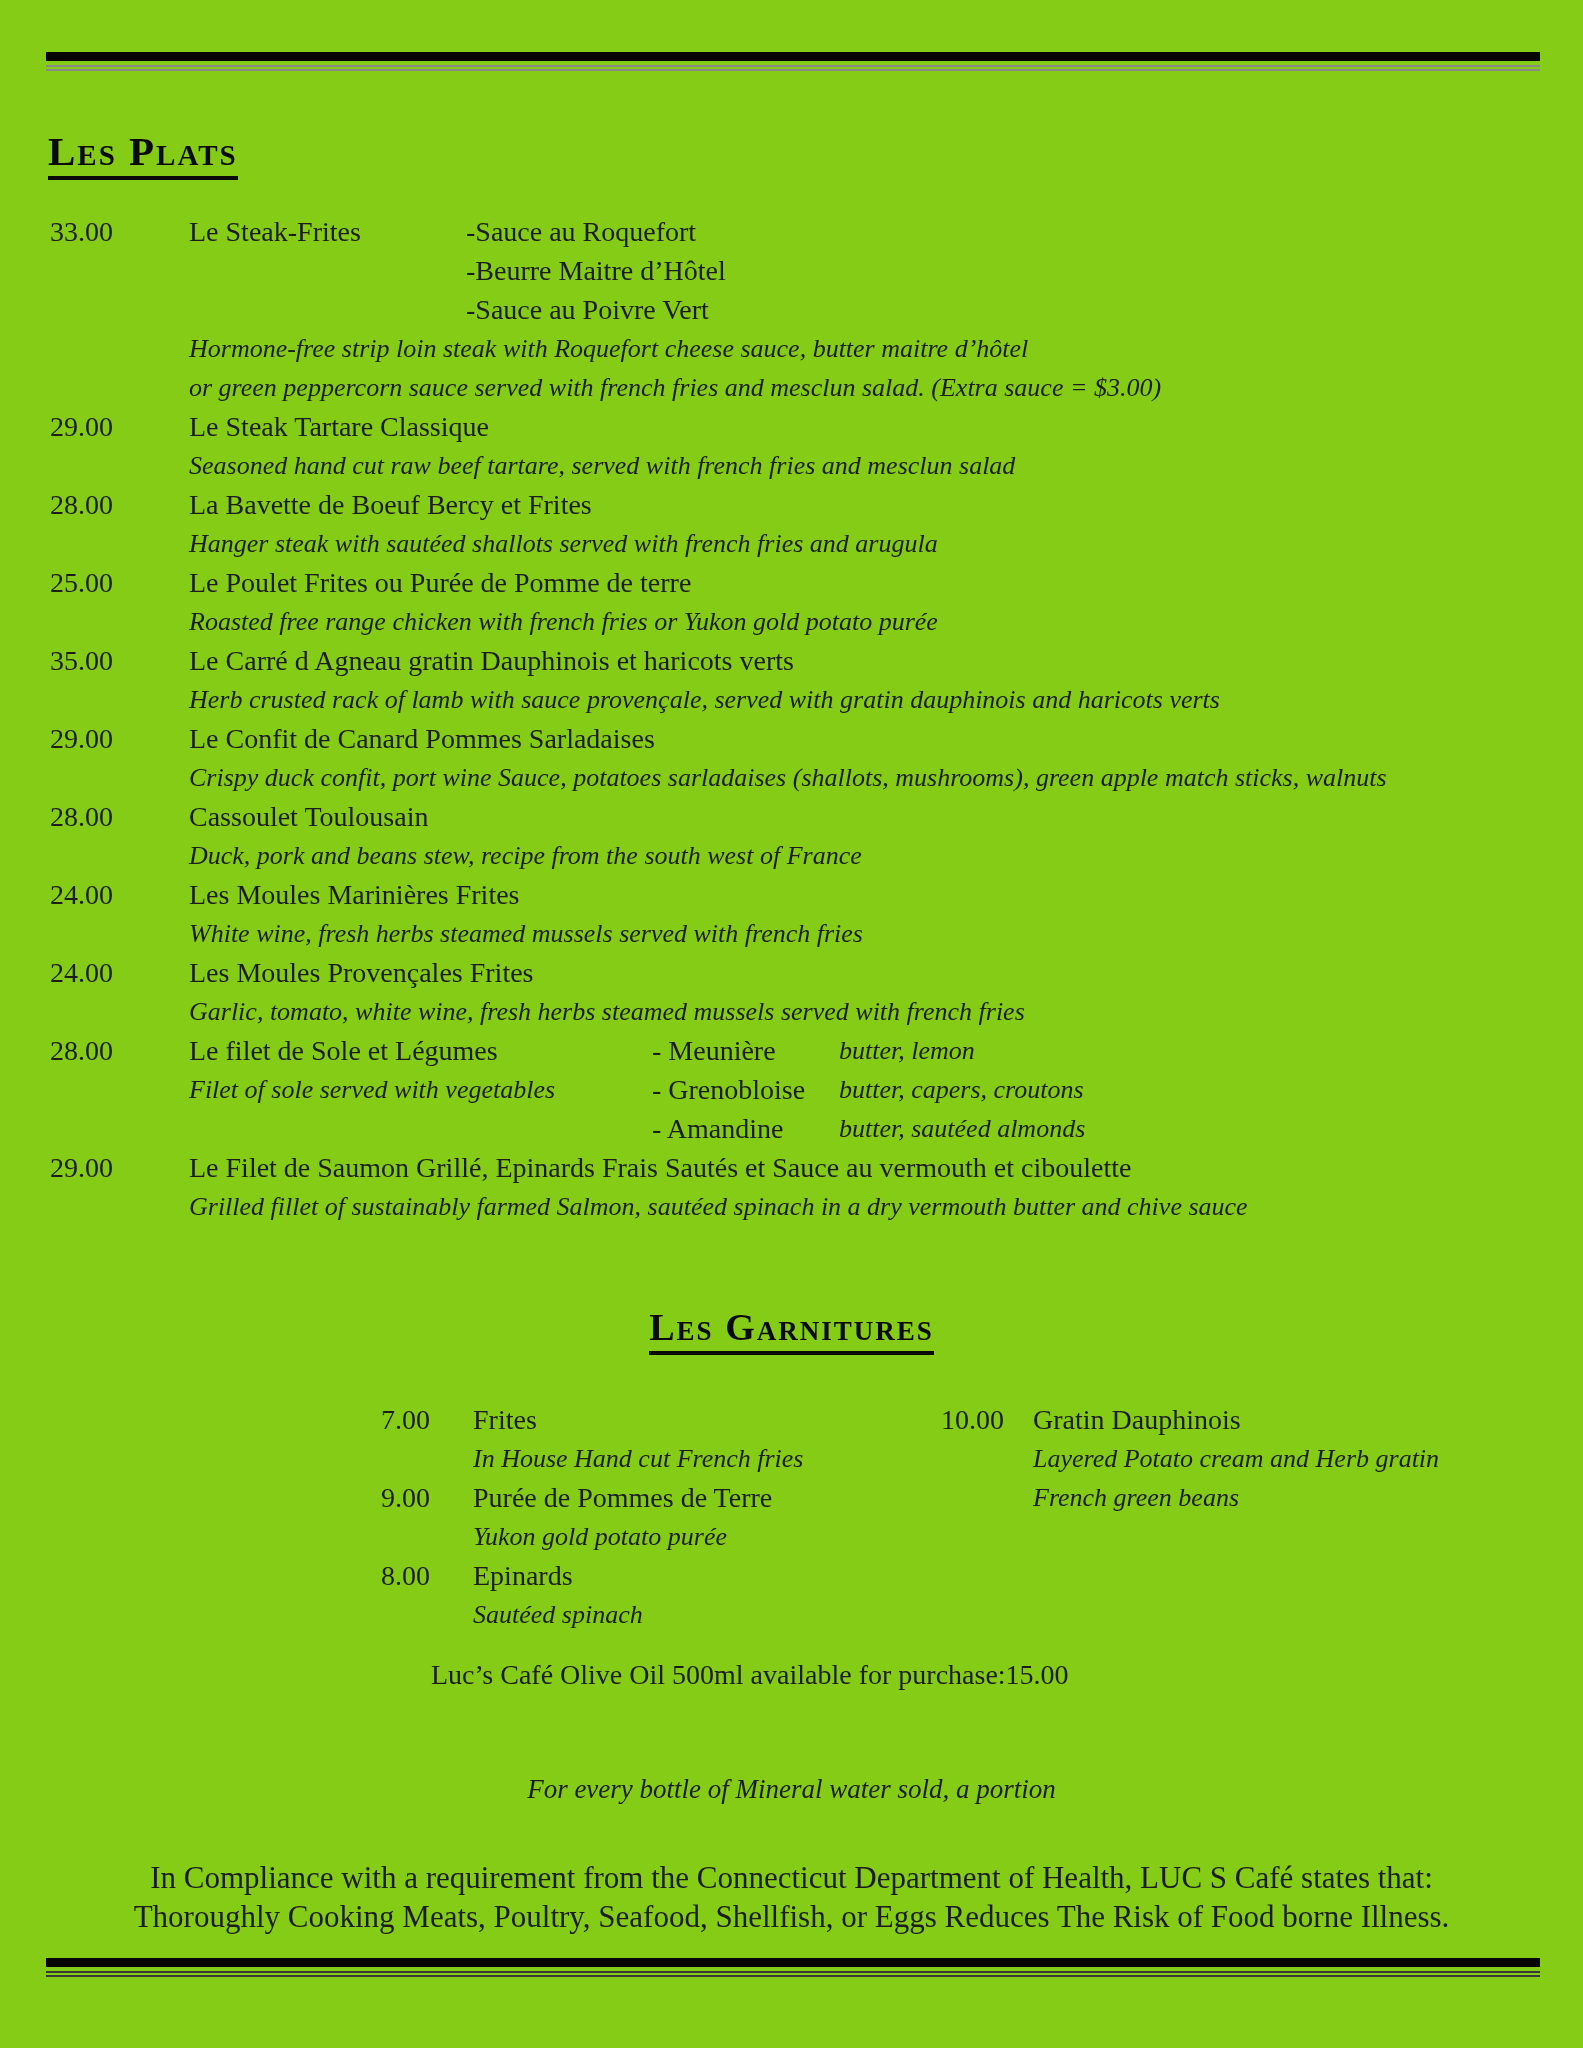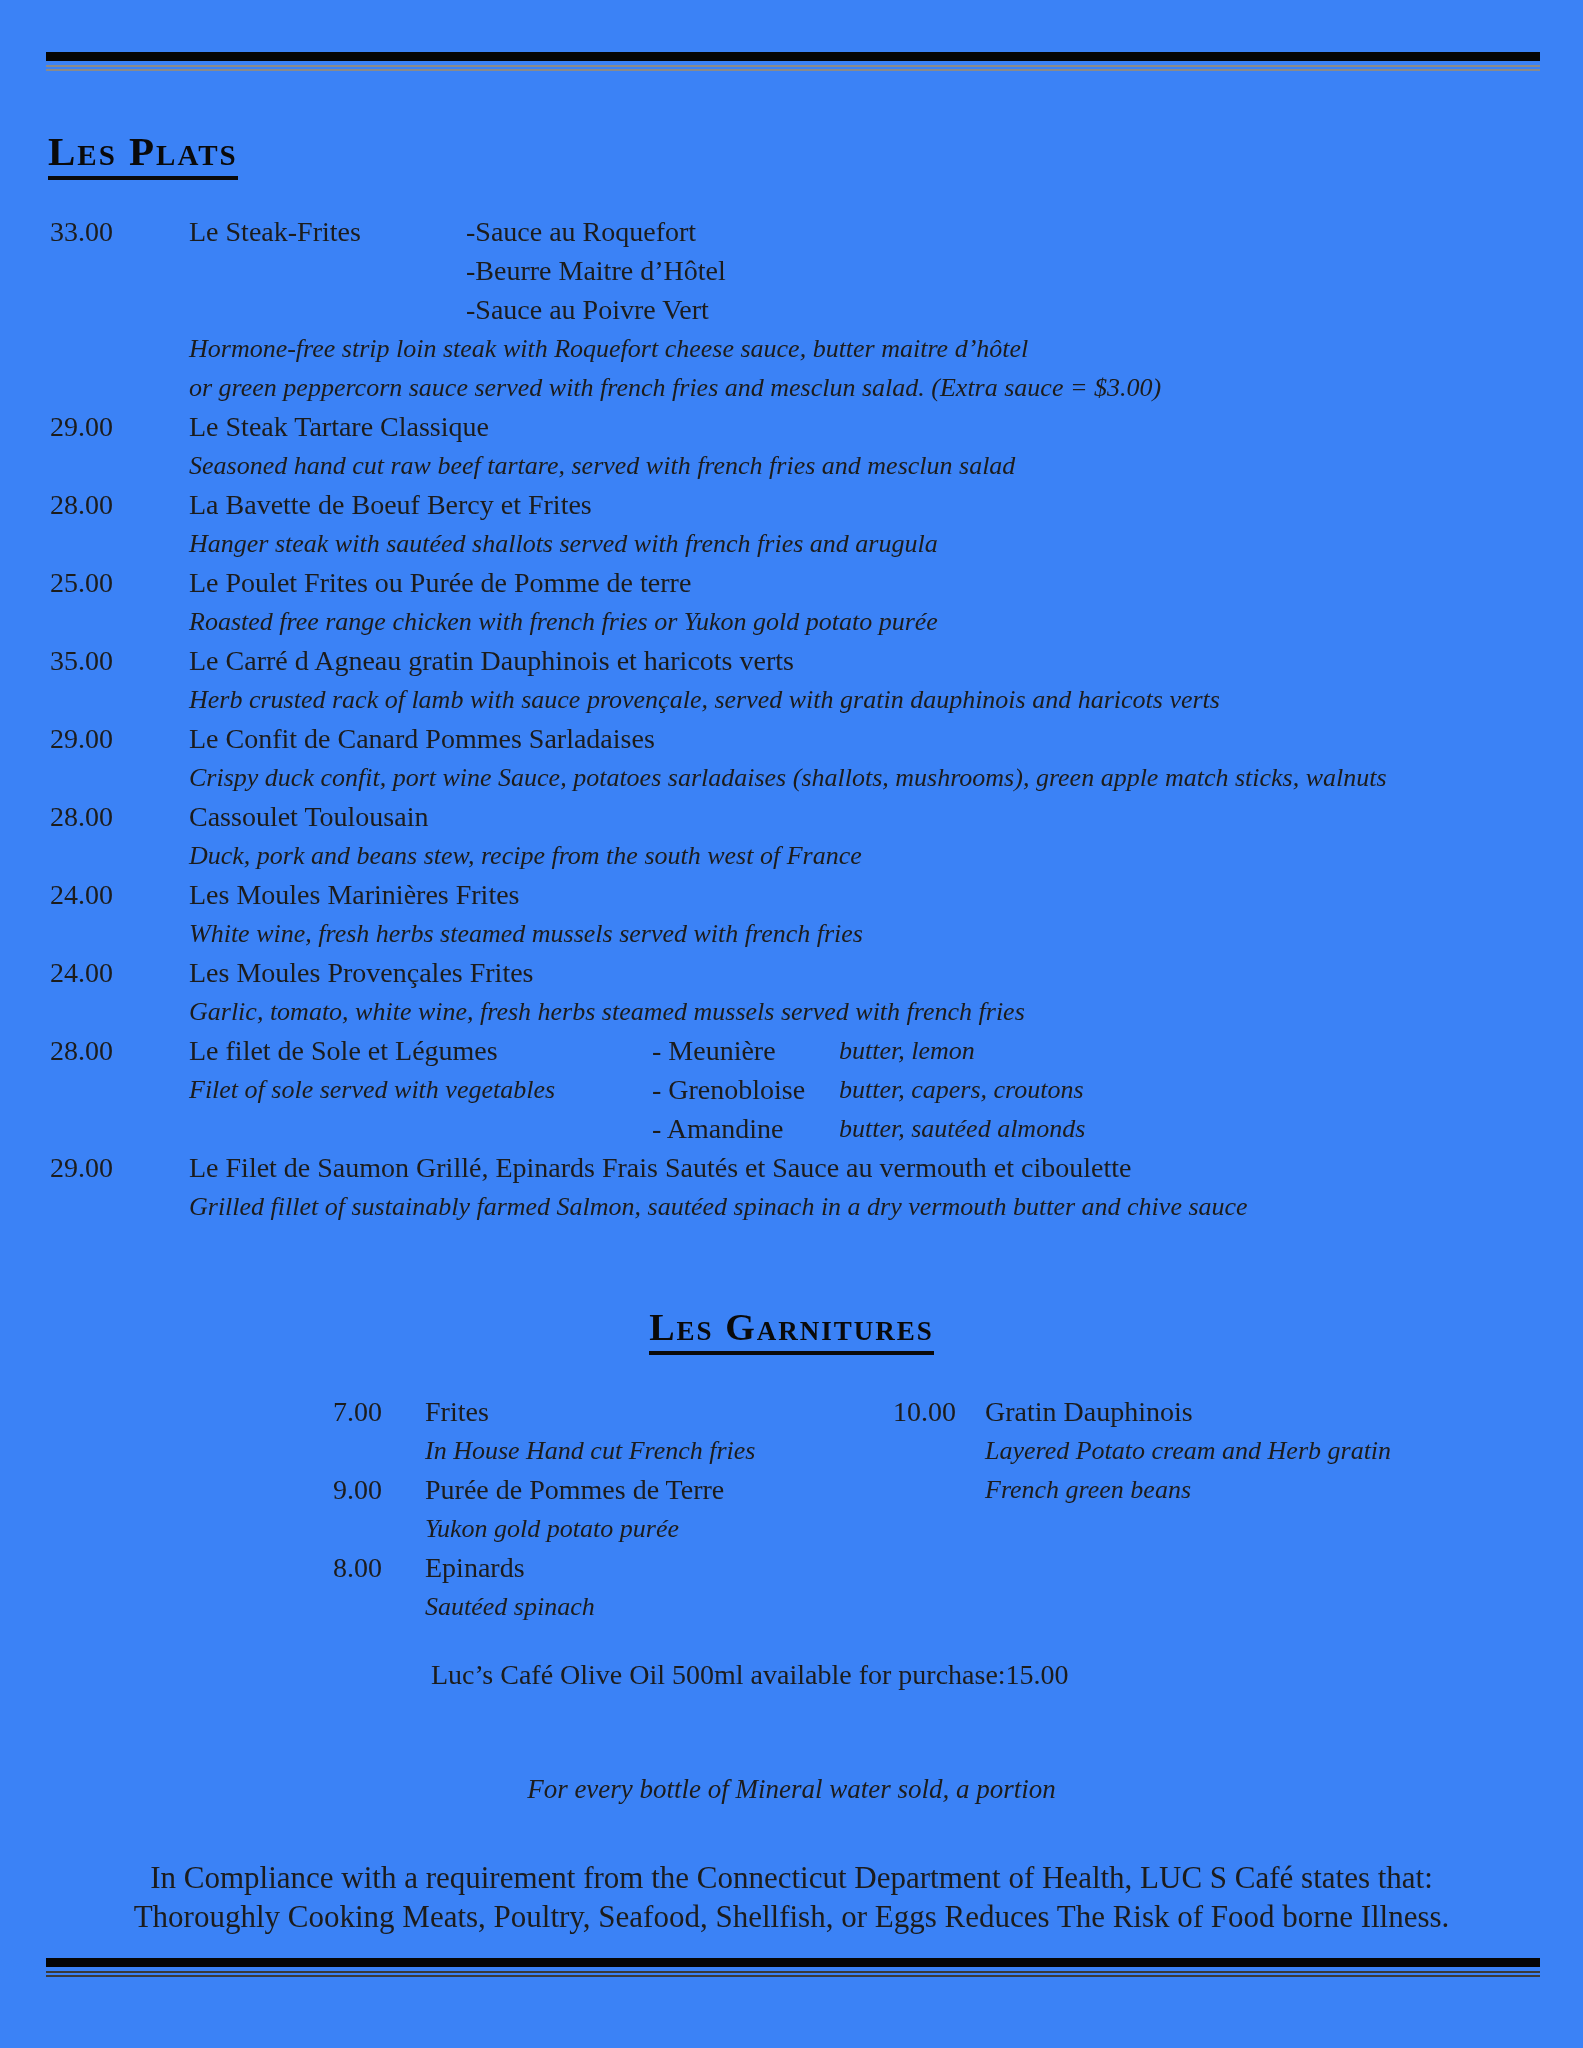--- a/index.html
+++ b/index.html
@@ -1,20 +1,20 @@
 <!DOCTYPE html>
 <html><head>
 <meta charset="utf-8">
 <style>
   * { margin:0; padding:0; box-sizing:border-box; }
   html,body { background:#ffffff; }
   .page {
     position:relative;
     width:1583px; height:2048px;
-    background:#3b82f6;
+    background:#84cc16;
     color:#1c1c1c;
     font-family:"Liberation Serif", serif;
     overflow:hidden;
   }
   
   .rule { position:absolute; left:46px; right:43px; }
   .rule-top { top:52px; }
   .rule-bottom { top:1958px; }
   .rule-thick { height:9px; background:#050505; }
   .rule-thin { margin-top:4px; height:6px; border-top:2px solid #8a8a8a; border-bottom:2px solid #8a8a8a; }
@@ -40,21 +40,21 @@
   .plat { display:flex; }
   .price { flex:none; width:189px; padding-left:50px; }
   .content { flex:1; min-width:0; }
   .desc { font-style:italic; font-size:26px; }
   .name-sauces { display:flex; }
   .name-sauces .name { flex:none; width:277px; }
   .sole-grid { display:grid; grid-template-columns:463px 187px 1fr; }
 
   
   .garnitures { position:absolute; top:1392px; left:0; right:0; line-height:39px; font-size:28px; }
-  .gcol { position:absolute; top:0; }
+  .gcol { position:absolute; top:8px;margin-left:48px; }
   .gcol-left { left:333px; }
   .gcol-right { left:893px; }
   .gprice { display:inline-block; width:92px; }
   .gdesc { margin-left:92px; }
 
   
   .olive { position:absolute; top:1655px; left:431px; display:flex; font-size:28px; line-height:39px; }
   .water { position:absolute; top:1742px; left:0; width:100%; text-align:center;
            font-style:italic; font-size:27px; line-height:38px;margin-top:28px; }
   .compliance { position:absolute; top:1858px; left:0; width:100%; text-align:center;

